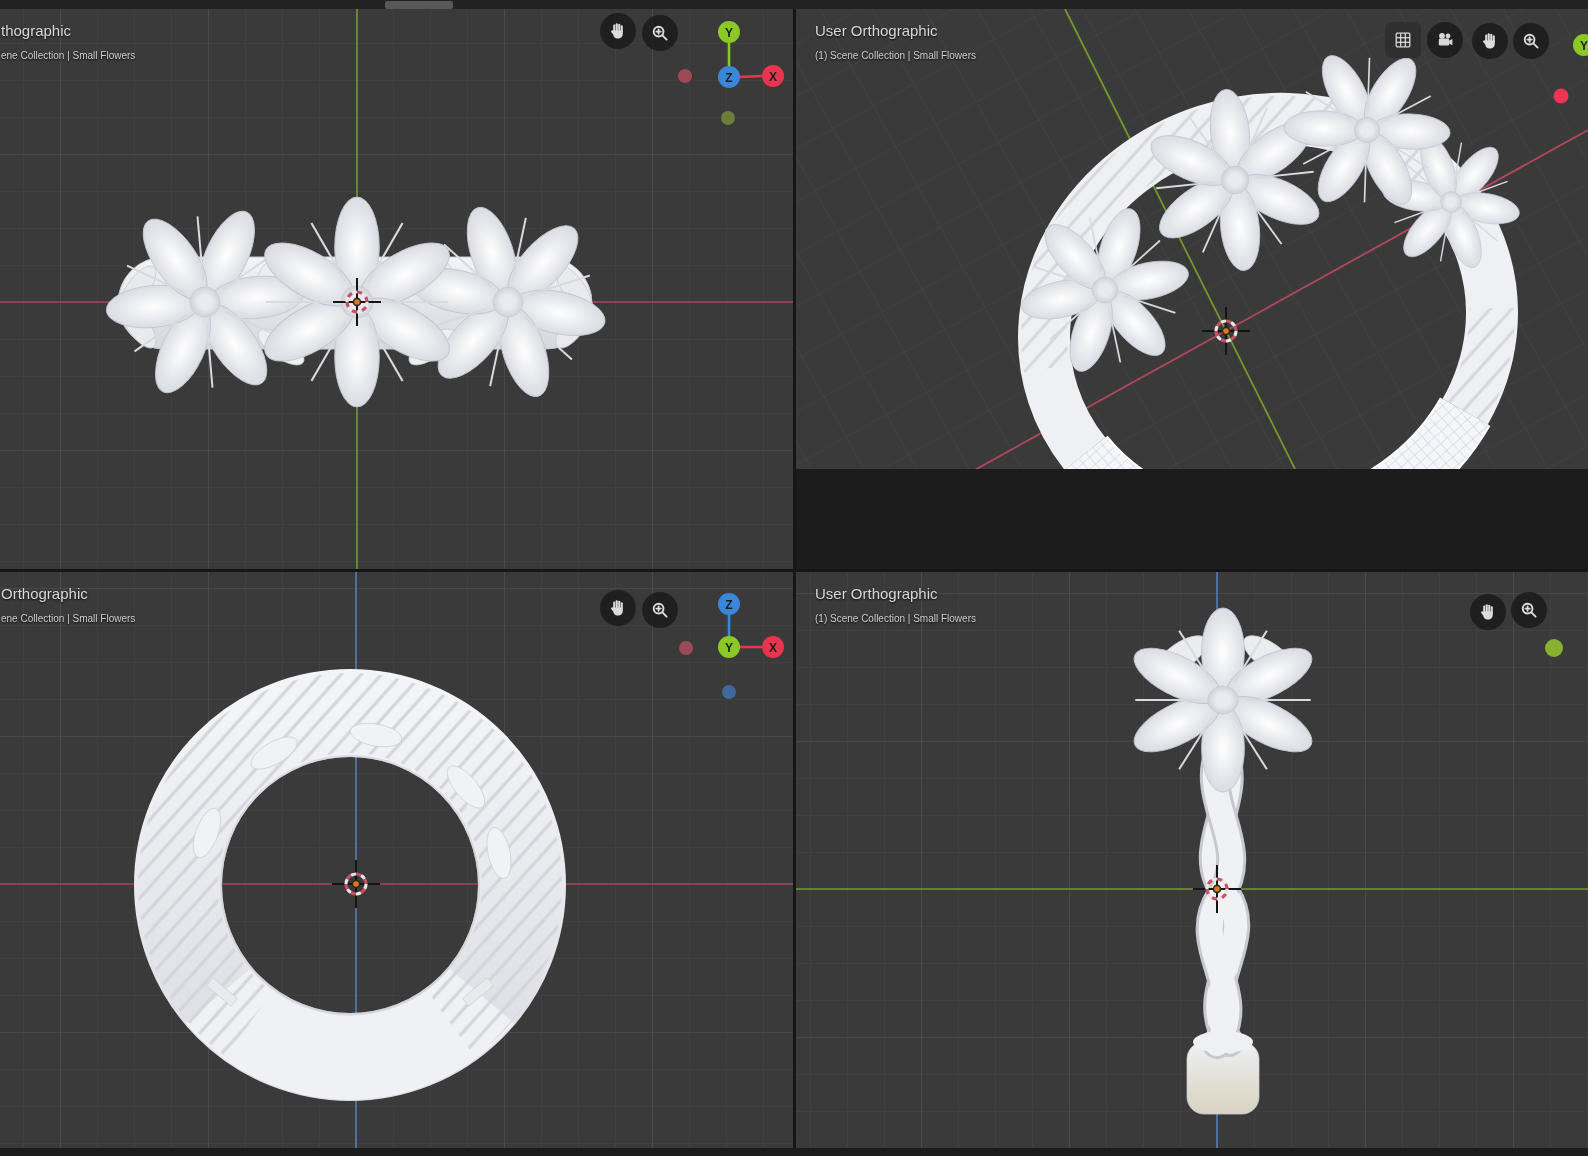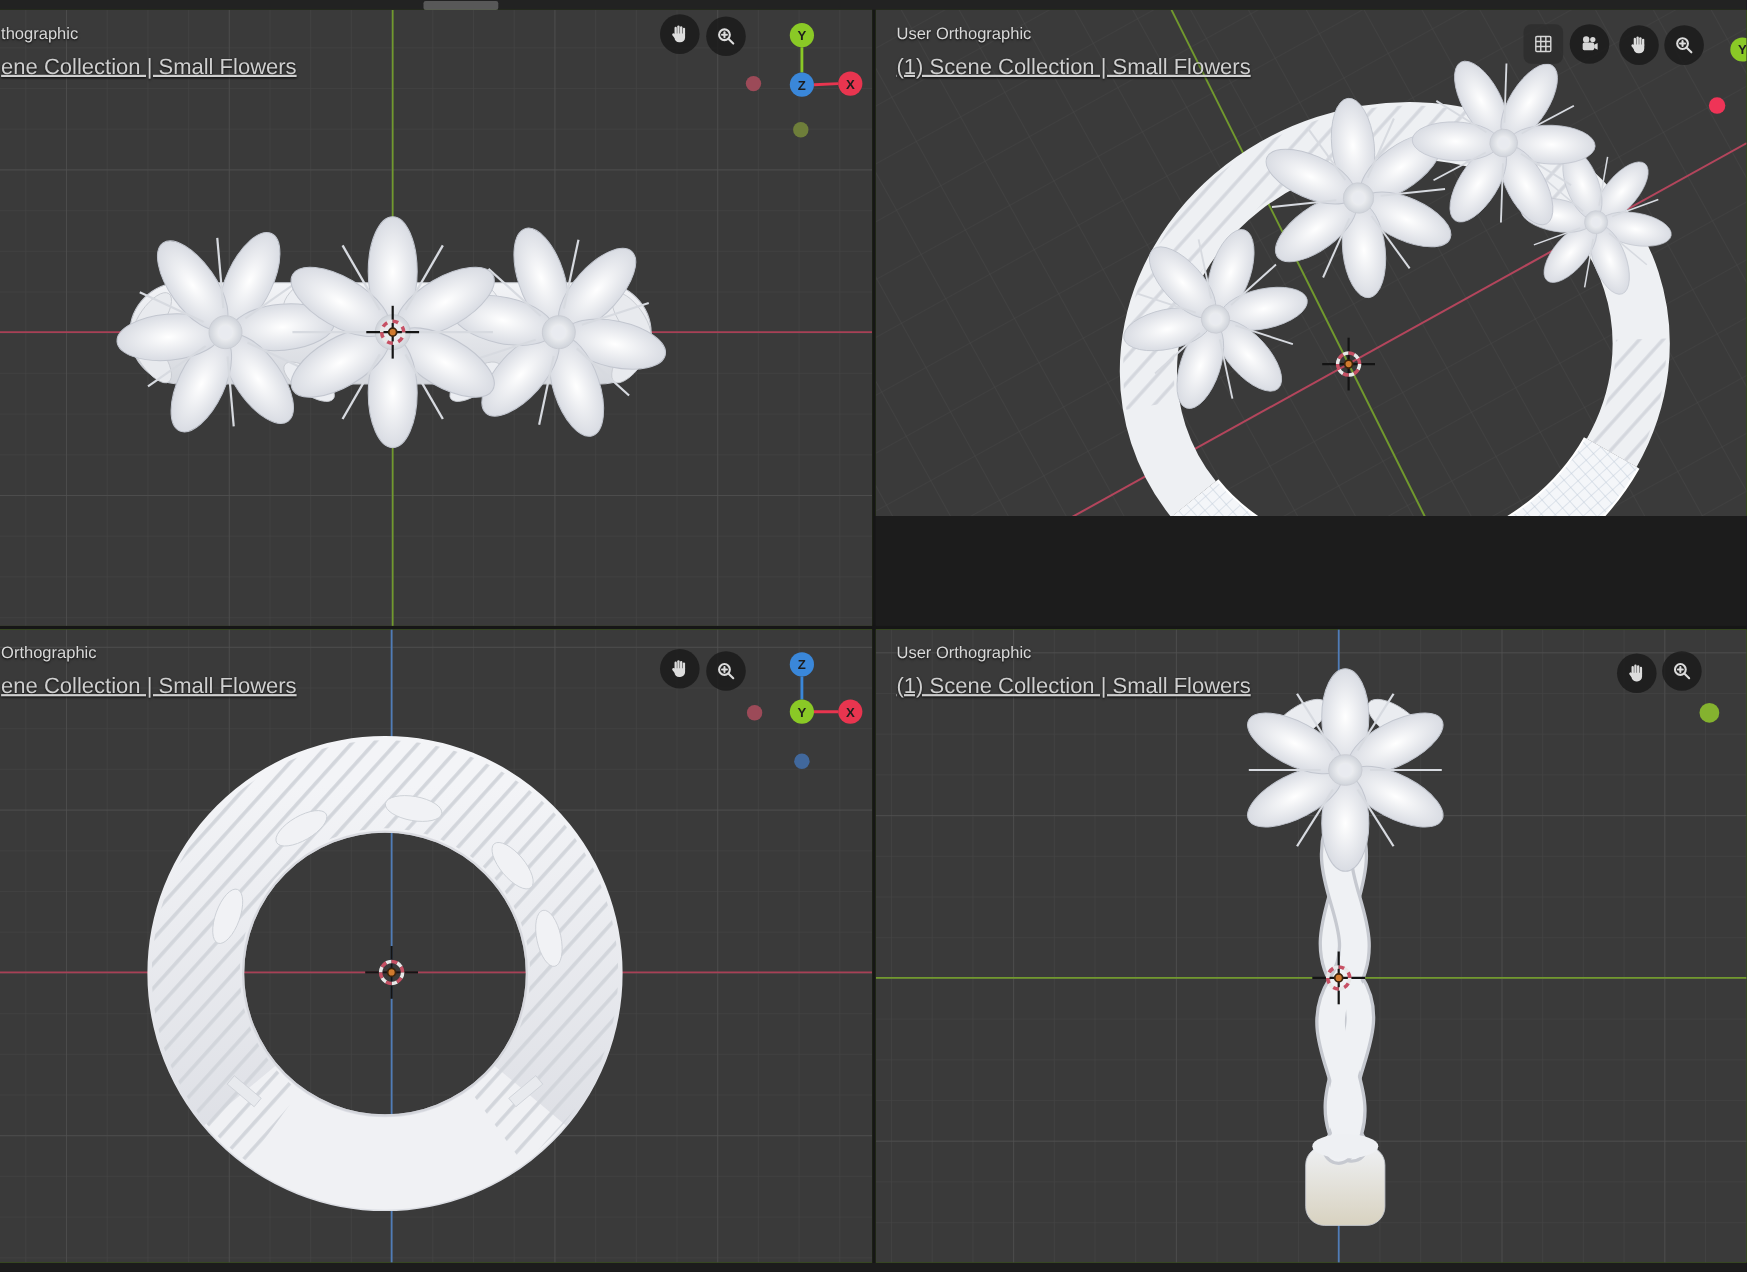--- a/index.html
+++ b/index.html
@@ -10,21 +10,21 @@
   .vp{position:absolute;overflow:hidden;background:#4d7c0f;}
   .vp svg.canvas{position:absolute;left:0;top:0;}
   #vp-tl{left:0;top:9px;width:793px;height:560px;}
   #vp-tr{left:796px;top:9px;width:792px;height:460px;}
   #vp-bl{left:0;top:572px;width:793px;height:576px;}
   #vp-br{left:796px;top:572px;width:792px;height:576px;}
   .divider-v{position:absolute;left:793px;top:9px;width:3px;height:1139px;background:#161616;}
   .divider-h{position:absolute;left:0;top:569px;width:1588px;height:3px;background:#161616;}
   .bottomstrip{position:absolute;left:0;top:1148px;width:1588px;height:8px;background:#1c1c1c;}
   .vlabel{position:absolute;font-size:15px;color:#d9d9d9;text-shadow:0 1px 2px rgba(0,0,0,.85);white-space:nowrap;}
-  .clabel{position:absolute;font-size:20px;color:#cfcfcf;text-shadow:0 1px 2px rgba(0,0,0,.85);white-space:nowrap;text-decoration:underline;}
+  .clabel{position:absolute;font-size:10px;color:#cfcfcf;text-shadow:0 1px 2px rgba(0,0,0,.85);white-space:nowrap;}
   .icbtn{position:absolute;width:36px;height:36px;border-radius:50%;background:rgba(26,26,26,.82);
          display:flex;align-items:center;justify-content:center;}
   .icbtn.square{border-radius:7px;background:rgba(47,47,47,.9);}
   .gizmo{position:absolute;}
   .gz-letter{font-family:"Liberation Sans",sans-serif;font-weight:bold;font-size:12px;fill:#1d1d1d;}
 </style>
 </head>
 <body>
 
 <div id="app">

